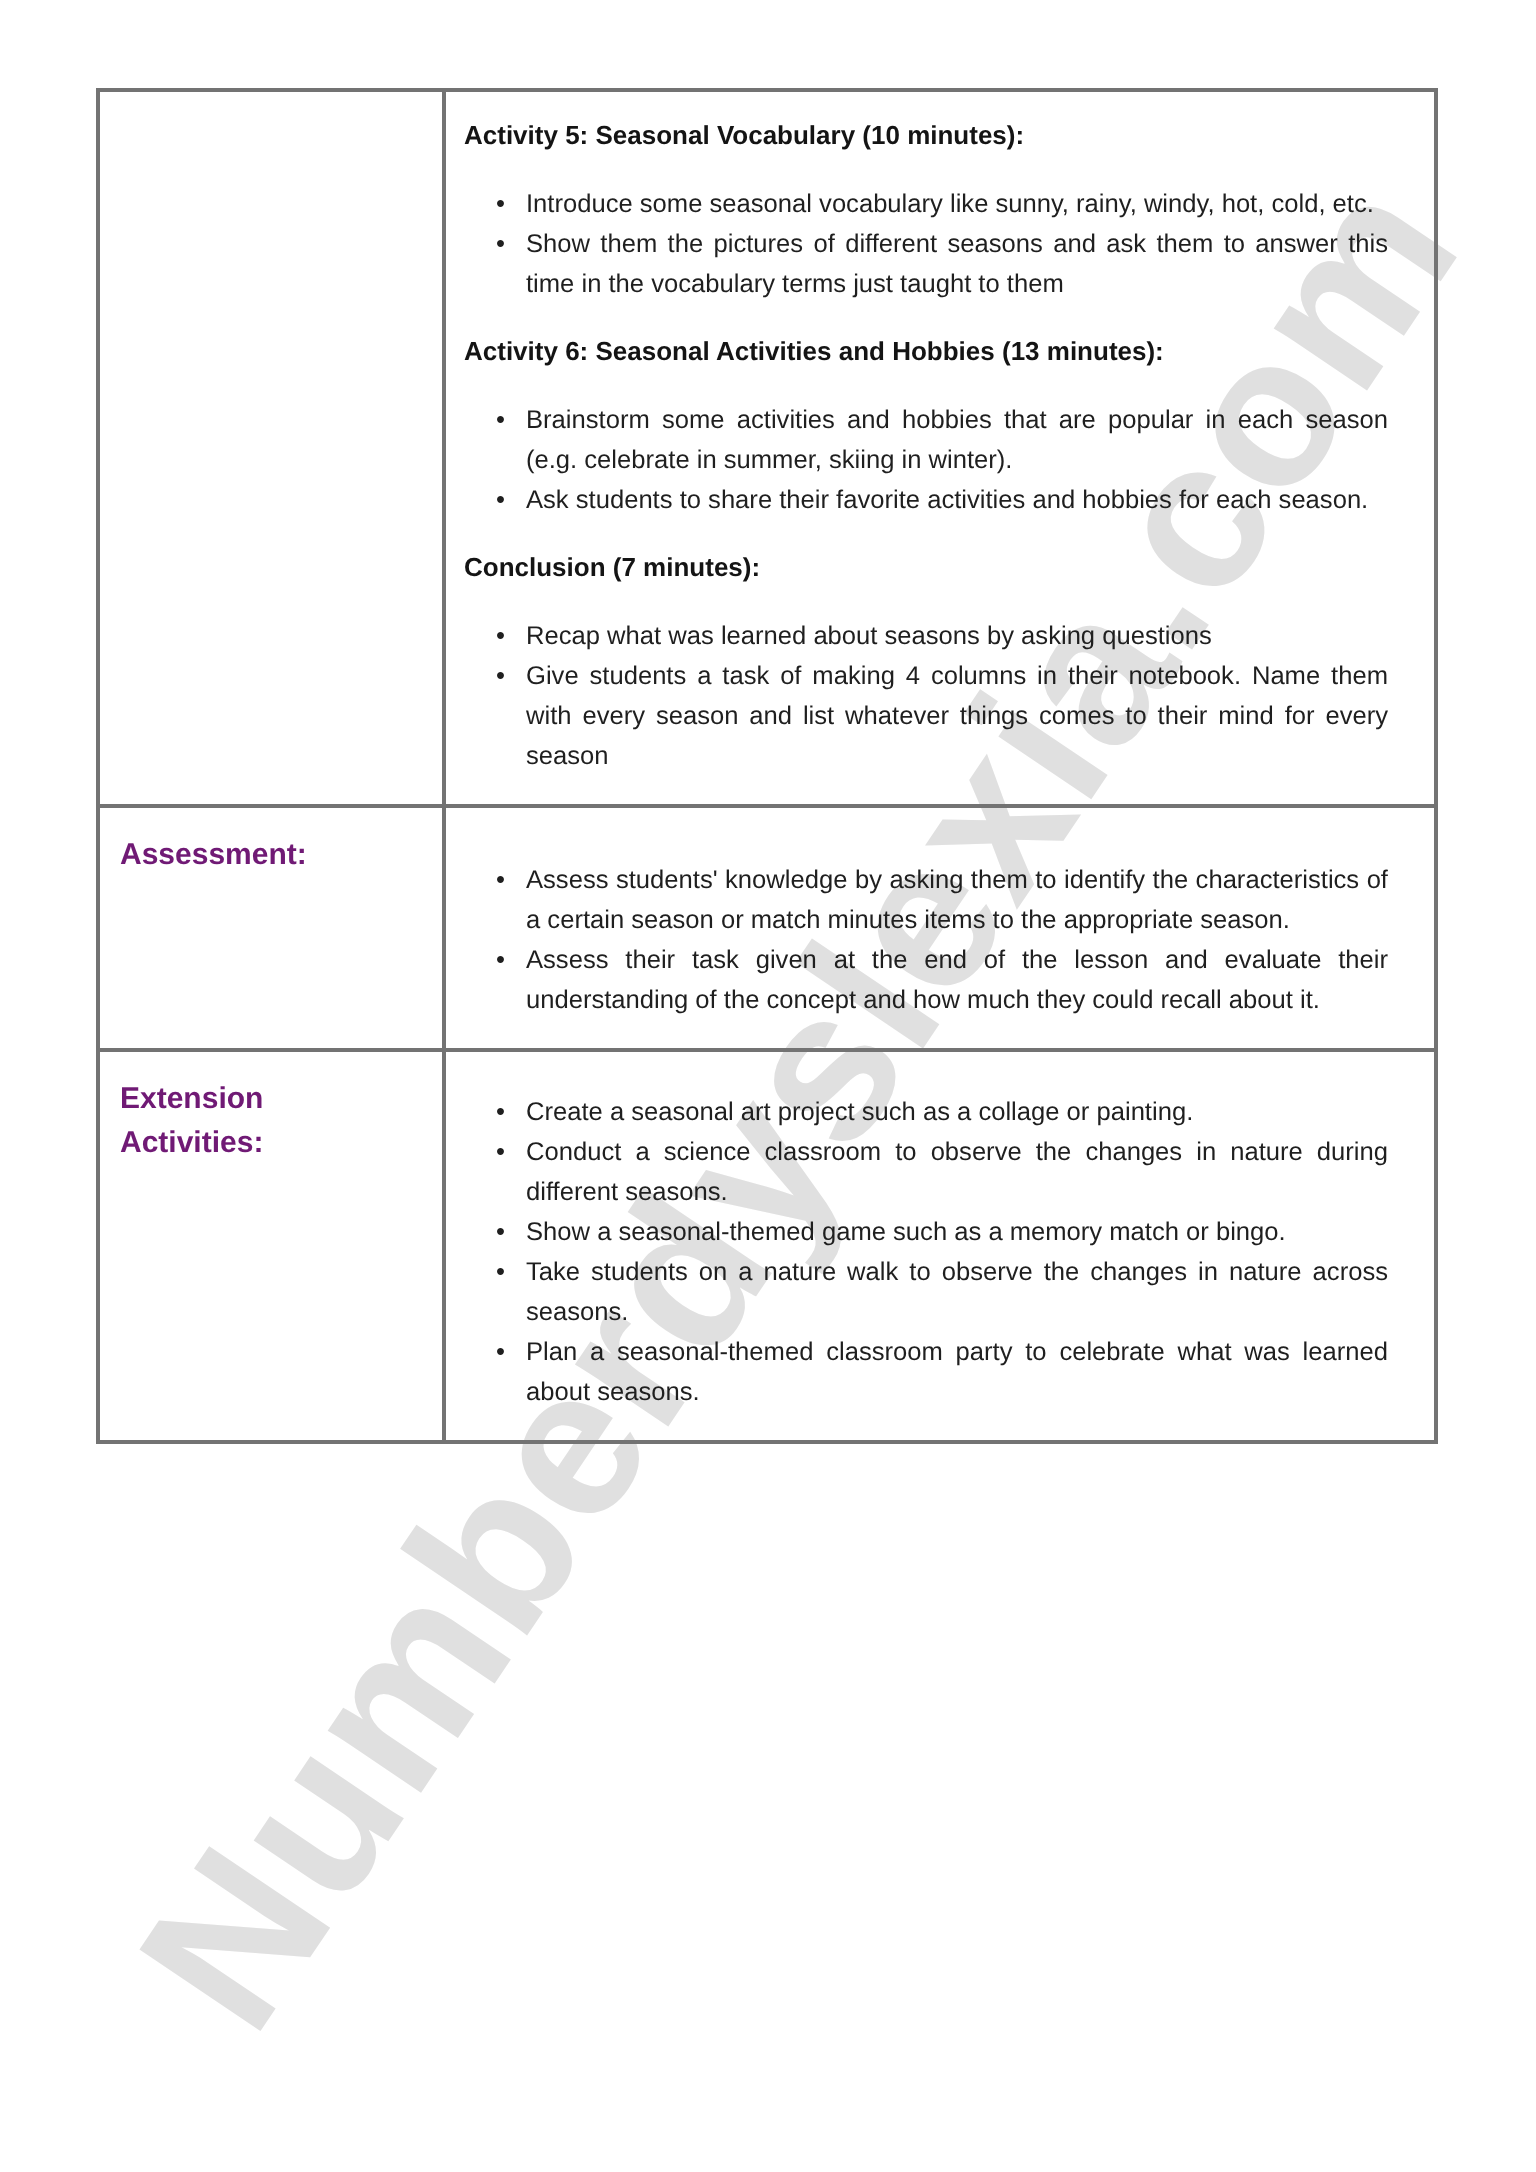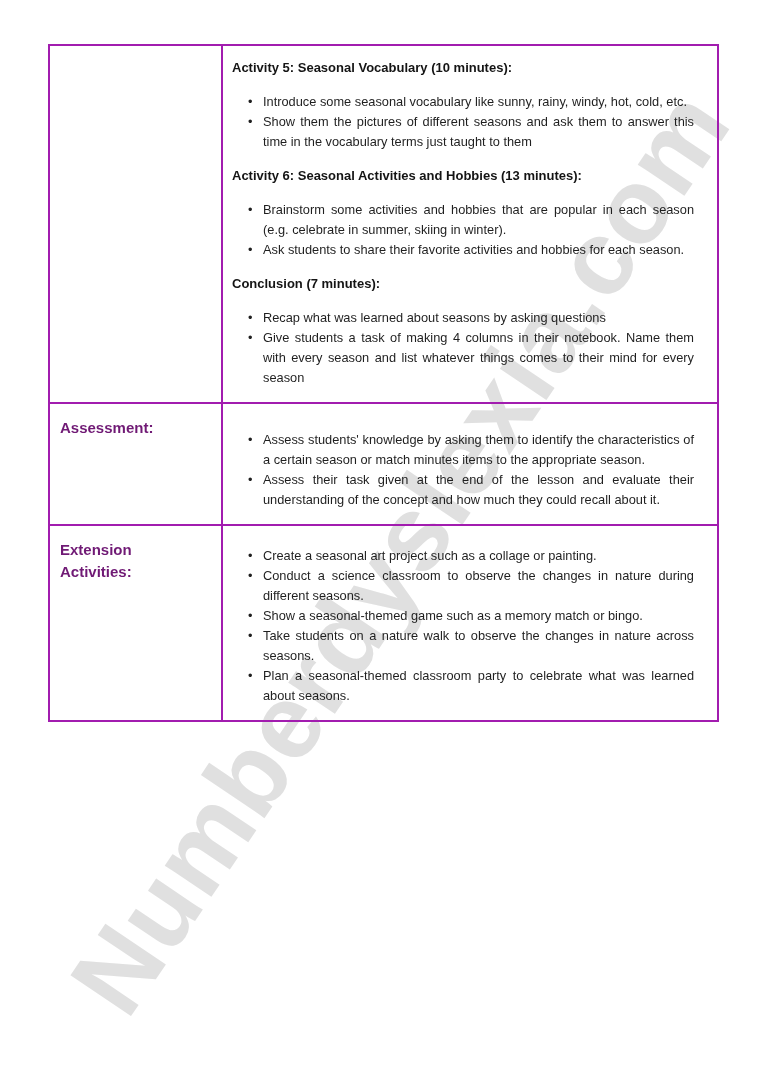--- a/index.html
+++ b/index.html
@@ -38,21 +38,21 @@
     position: absolute;
     left: 48px;
     top: 44px;
     width: 671px;
     border-collapse: collapse;
     table-layout: fixed;
     z-index: 1;
     background: transparent;
   }
   table.lesson td {
-    border: 2px solid #a21caf;
+    border: 2px solid #737373;
     vertical-align: top;
     background: transparent;
     box-sizing: border-box;
     margin-top: 16px;
   }
   td.label-cell {
     width: 173px;
     padding: 13px 18px 0 10px;
     font-weight: 700;
     font-size: 15px;

